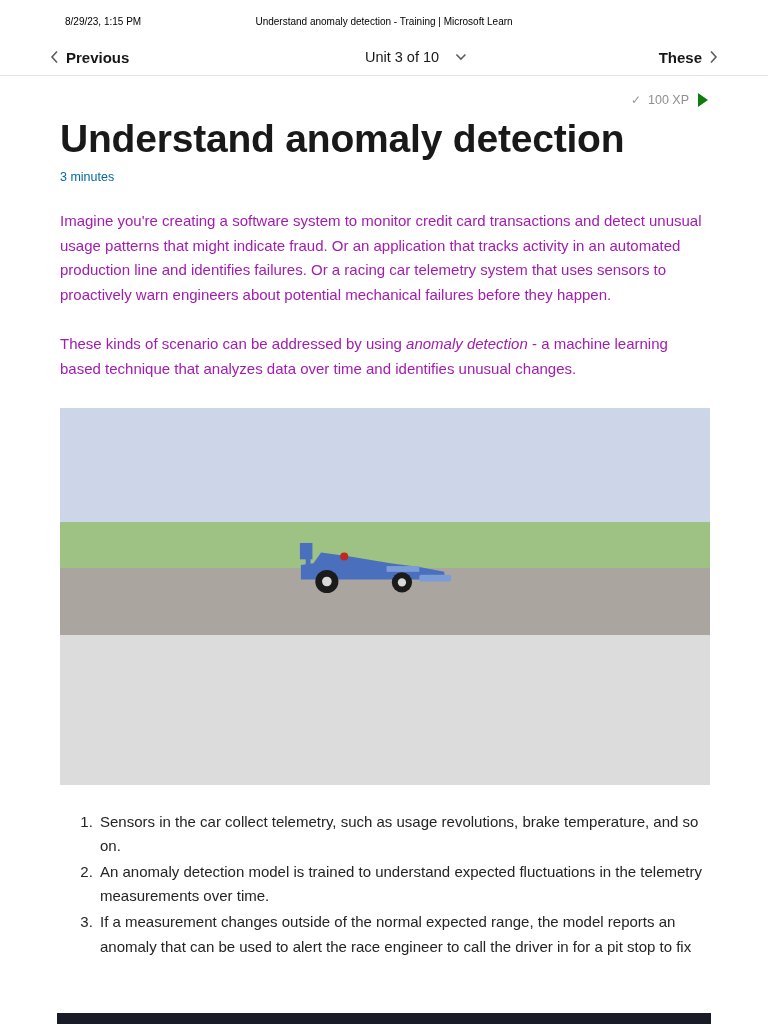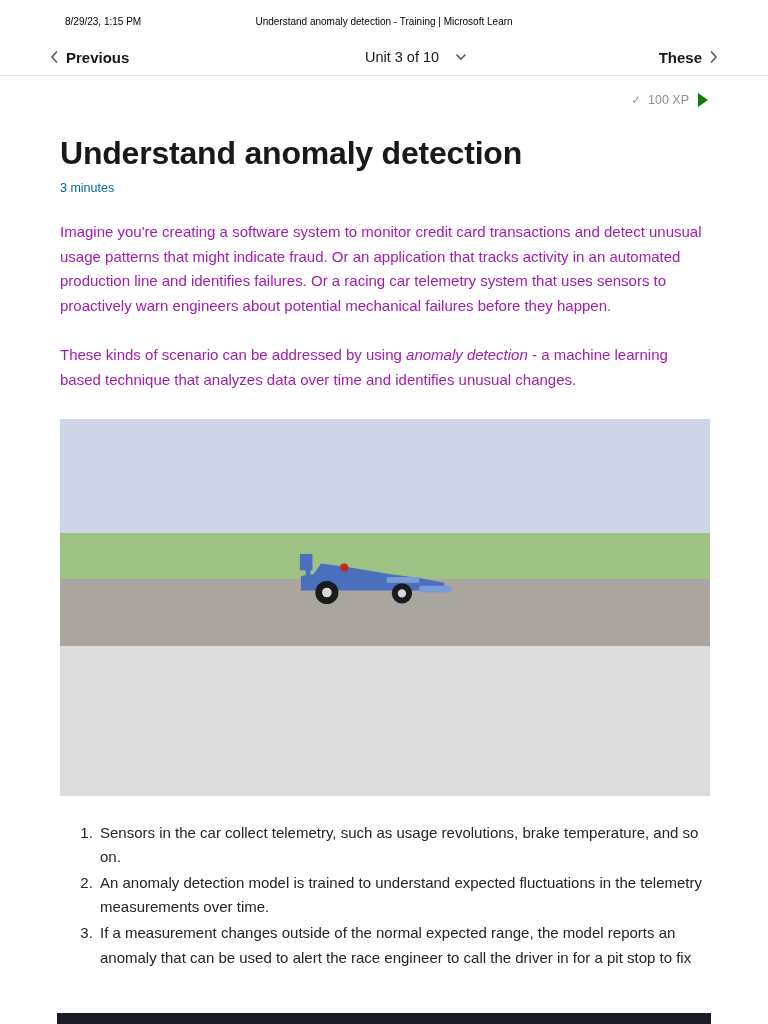--- a/index.html
+++ b/index.html
@@ -50,21 +50,21 @@
     color: #8f8f8f; font-size: 12.5px; height: 16px; margin-right: 2px;
   }
   .xp-check { color: #9a9a9a; font-size: 12px; }
   .xp-play {
     width: 0; height: 0; margin-left: 2px;
     border-top: 7px solid transparent; border-bottom: 7px solid transparent;
     border-left: 10px solid var(--xp-green, #107c10);
   }
 
   h1.article-title {
-    margin-top: 27px; font-size: 32px; font-weight: 700; color: #191919;
+    margin-top: 9px; font-size: 39px; font-weight: 700; color: #191919;
     letter-spacing: -0.2px;
   }
   .duration { margin-top: 9px; font-size: 12.5px; color: #0369a1; }
 
   p.body-para { margin-top: 25px; font-size: 15px; line-height: 24.6px; color: #a21caf; }
   p.body-para em { font-style: italic; }
 
   
   .illustration {
     margin-top: 26px; width: 650px; height: 377px; position: relative; overflow: hidden;

